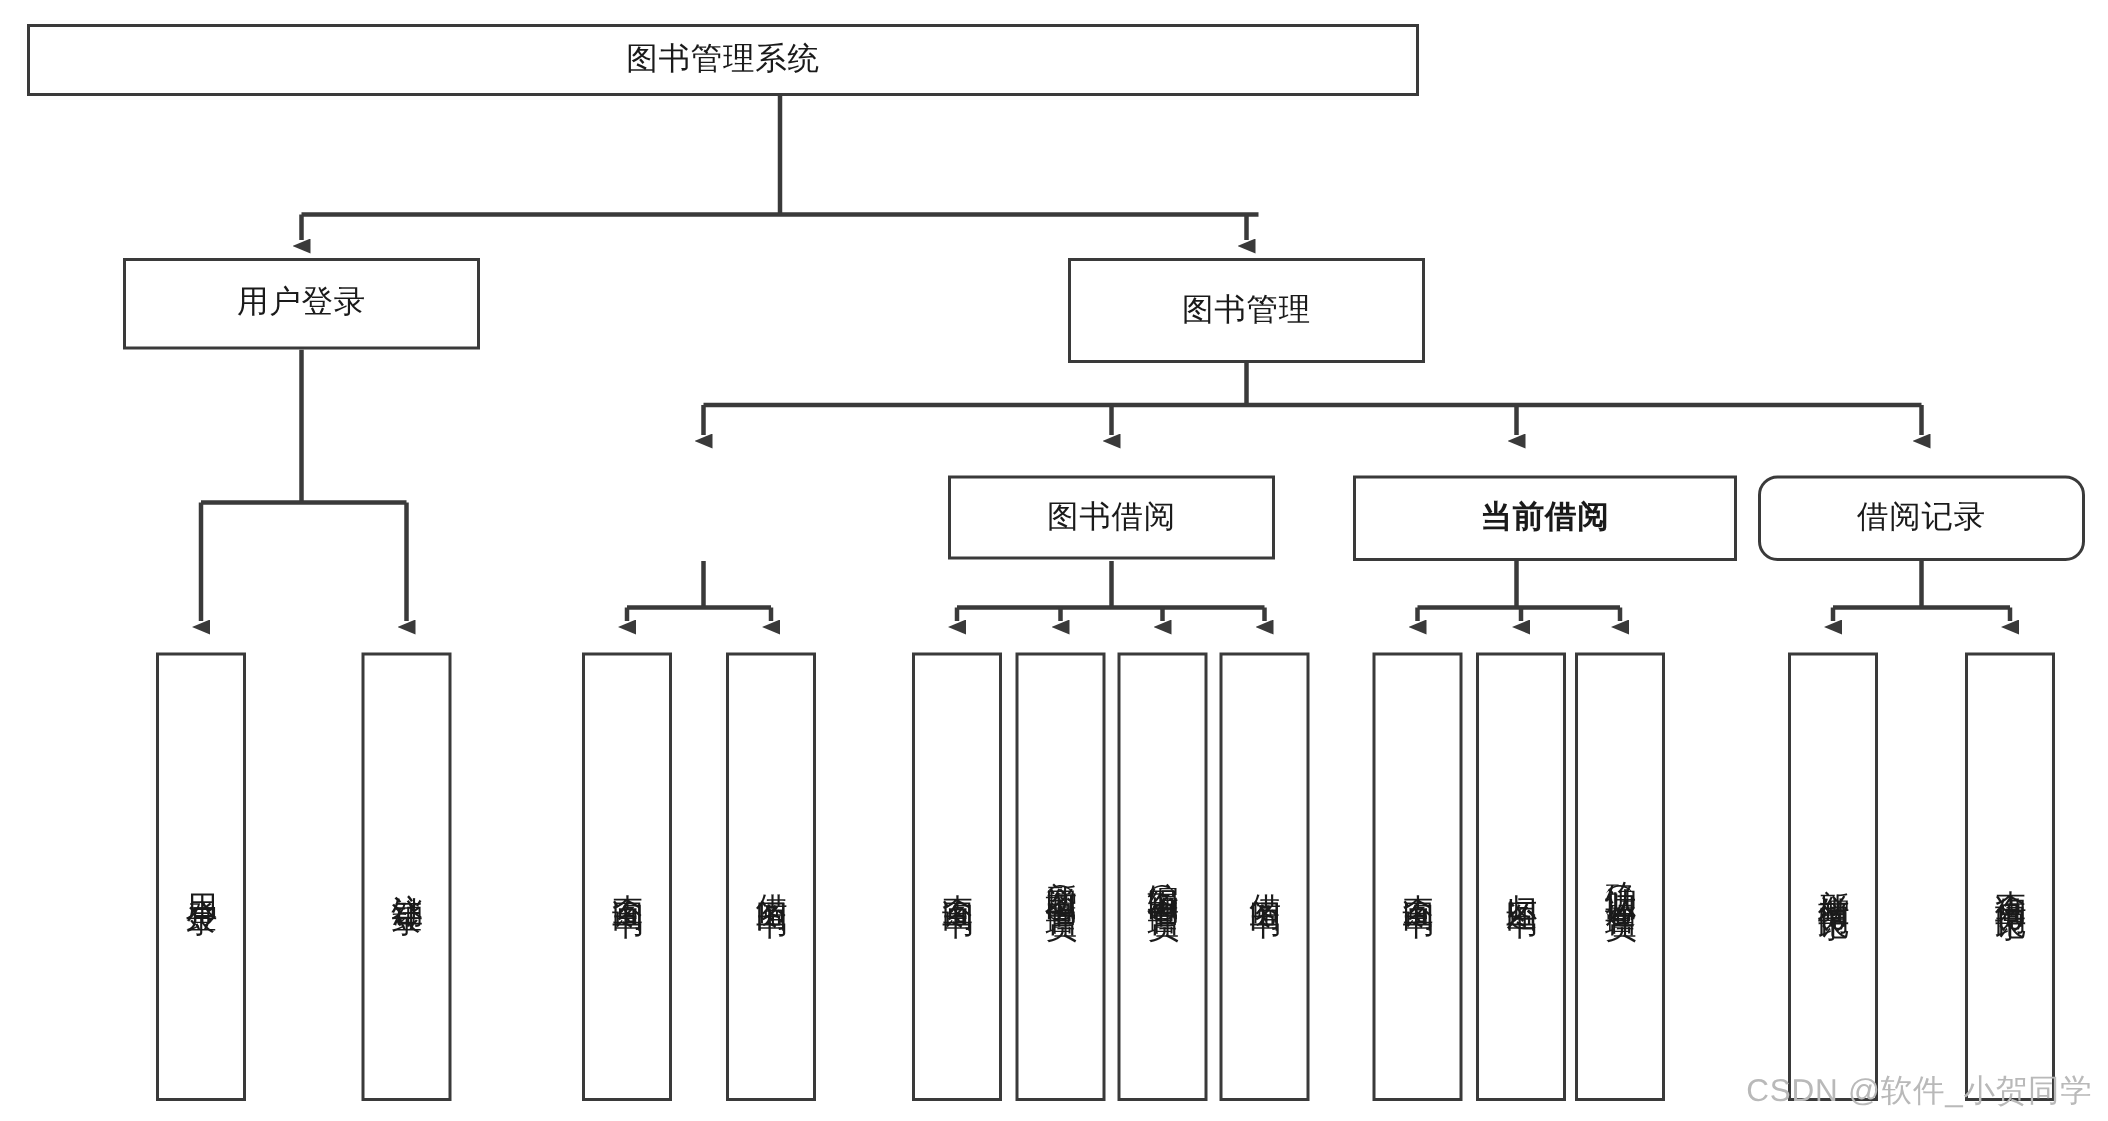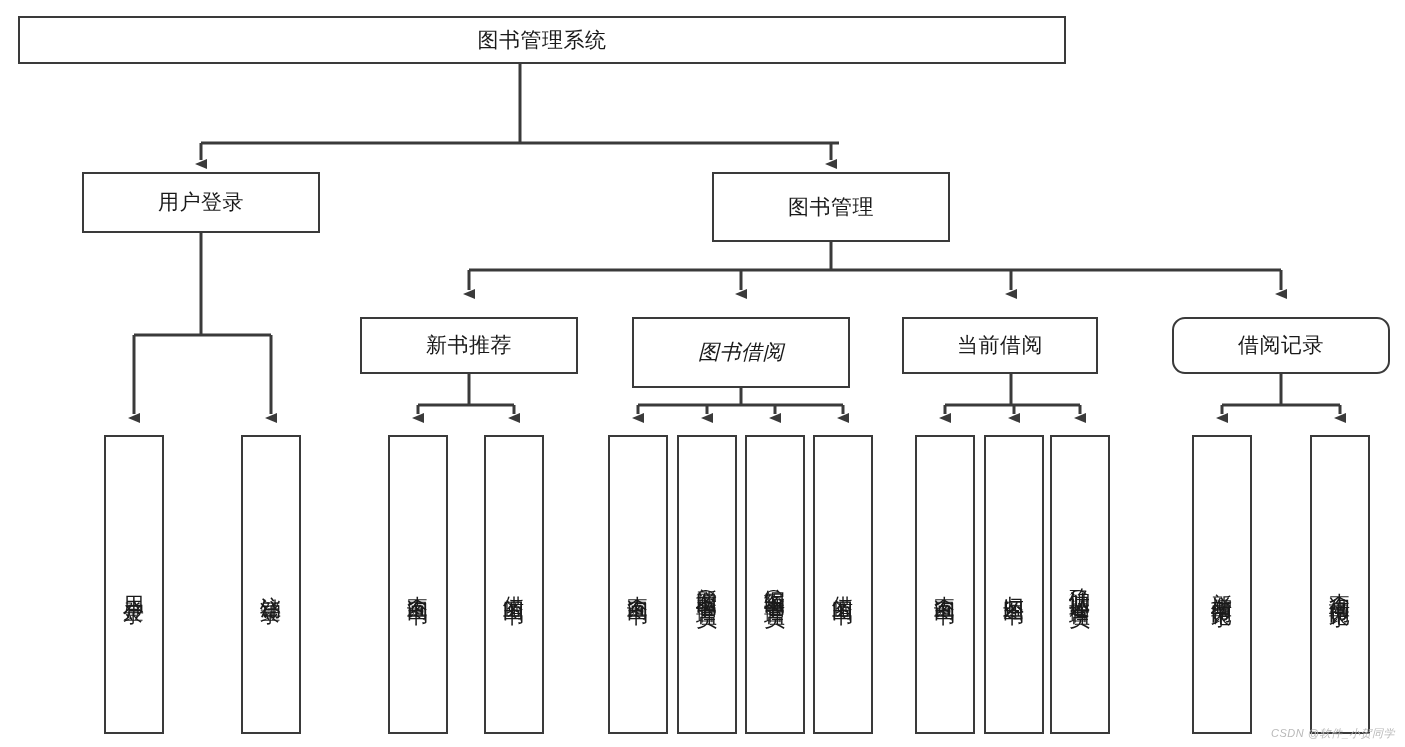--- a/index.html
+++ b/index.html
@@ -49,26 +49,25 @@
     text-orientation: upright;
     white-space: nowrap;
     letter-spacing: 3px;
     font-size: 21px;
     line-height: 1;
   }
   .watermark {
     position: absolute;
     right: 10px;
     bottom: 6px;
-    font-size: 11px;
+    font-size: 21px;
     color: #b9b9b9;
     letter-spacing: 0.5px;
     white-space: nowrap;
     font-family: "Liberation Sans", "DejaVu Sans", sans-serif;
-    font-style: italic;
   }
 </style>
 </head>
 <body>
 
 <div id="canvas">
 
   <svg id="wires" viewBox="0 0 1405 747" xmlns="http://www.w3.org/2000/svg">
     <defs>
       <marker id="arrow" markerWidth="10" markerHeight="12" refX="1" refY="6" orient="auto" markerUnits="userSpaceOnUse">
@@ -112,38 +111,35 @@
       <path d="M1014,405 L1014,414" marker-end="url(#arrow)"></path>
       <path d="M1080,405 L1080,414" marker-end="url(#arrow)"></path>
 
       <path d="M1281,374 L1281,405"></path>
       <path d="M1222,405 L1340,405"></path>
       <path d="M1222,405 L1222,414" marker-end="url(#arrow)"></path>
       <path d="M1340,405 L1340,414" marker-end="url(#arrow)"></path>
     </g>
   </svg>
 
-  <div class="node" style="left: 18px; top: 16px; width: 1048px; height: 48px;">
+  <div class="node" style="left: 18px; top: 16px; width: 928px; height: 48px;">
     <span class="lbl">图书管理系统</span>
   </div>
 
   <div class="node" style="left: 82px; top: 172px; width: 238px; height: 61px;">
     <span class="lbl">用户登录</span>
   </div>
   <div class="node" style="left: 712px; top: 172px; width: 238px; height: 70px;">
     <span class="lbl">图书管理</span>
   </div>
 
-  <div class="node" style="left: 360px; top: 317px; width: 218px; height: 57px;">
-    <span class="lbl">新书推荐</span>
-  </div>
-  <div class="node" style="left: 632px; top: 317px; width: 218px; height: 71px; font-style: italic;">
+  <div class="node" style="left: 632px; top: 317px; width: 218px; height: 56px;">
     <span class="lbl">图书借阅</span>
   </div>
-  <div class="node" style="left: 902px; top: 317px; width: 196px; height: 57px;">
+  <div class="node" style="left: 902px; top: 317px; width: 256px; height: 57px; font-weight: bold;">
     <span class="lbl">当前借阅</span>
   </div>
   <div class="node" style="left: 1172px; top: 317px; width: 218px; height: 57px; border-radius: 13px;">
     <span class="lbl">借阅记录</span>
   </div>
 
   <div class="node vertical" style="left: 104px; top: 435px; width: 60px; height: 299px;">
     <span class="lbl">用户登录</span>
   </div>
   <div class="node vertical" style="left: 241px; top: 435px; width: 60px; height: 299px;">

